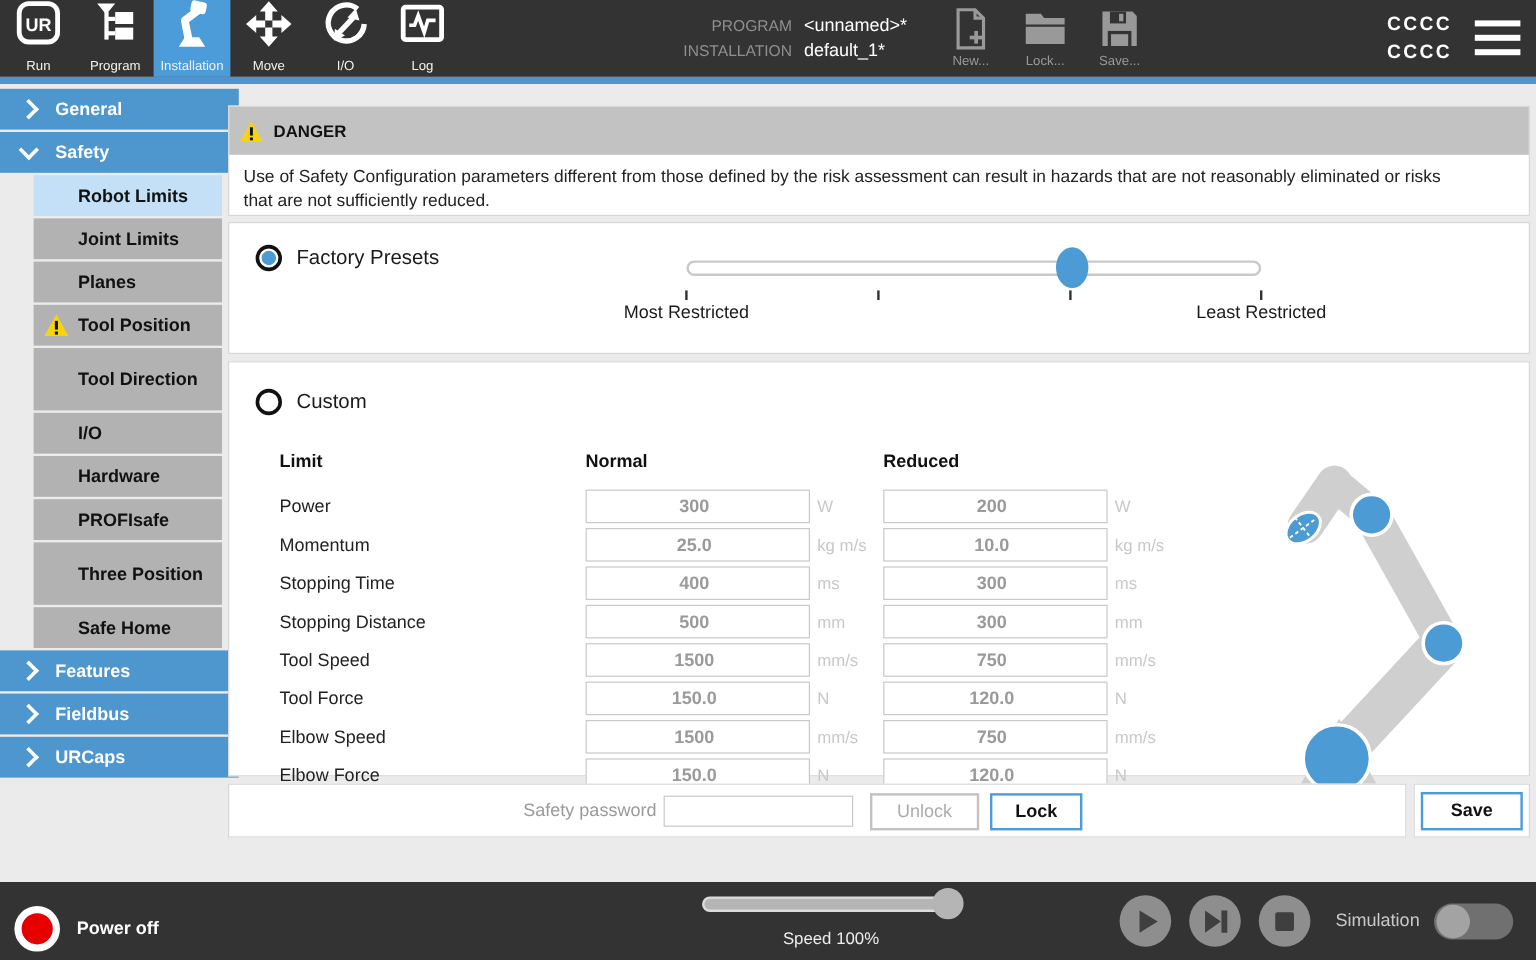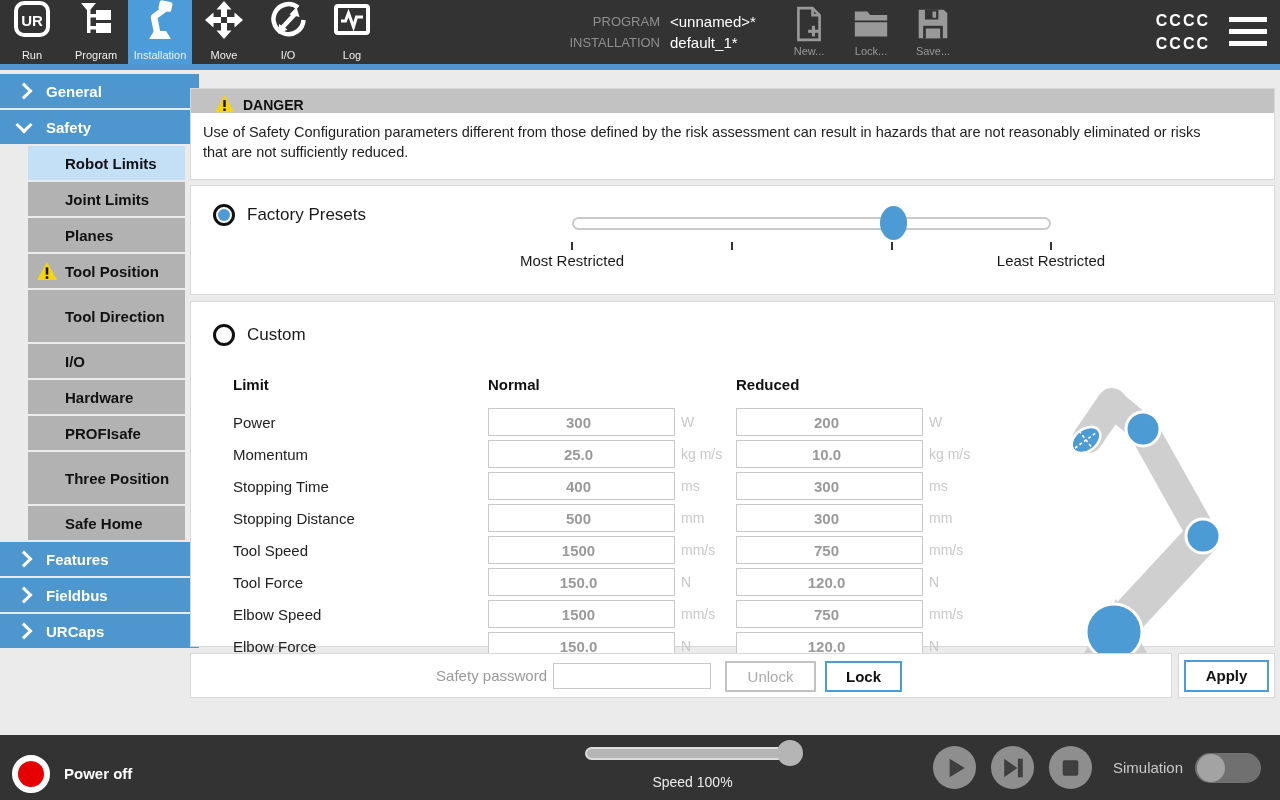--- a/index.html
+++ b/index.html
@@ -46,21 +46,21 @@
     position:relative;line-height:17px;cursor:pointer;}
   .side-item.selected{background:#C3E0F7;}
   .side-item.tall{height:52px;padding-right:6px;}
   .side-item .warn{position:absolute;left:8px;top:7px;}
 
   
   .main{flex:1;padding:18px 5px 0 0;box-sizing:border-box;}
   .panel{background:#fff;border:1px solid #D8D8D8;box-sizing:border-box;}
 
   .danger-panel{height:92px;margin-bottom:5px;}
-  .danger-bar{height:24px;background:#C2C2C2;display:flex;align-items:flex-end;padding-left:23px;}
+  .danger-bar{height:40px;background:#C2C2C2;display:flex;align-items:center;padding-left:8px;}
   .danger-title{font-weight:bold;font-size:14px;margin-left:8px;color:#111;}
   .danger-body{padding:9px 12px;font-size:14.5px;line-height:20px;color:#222;max-width:1000px;}
 
   .factory-panel{height:110px;margin-bottom:6px;position:relative;}
   .radio-row{position:absolute;display:flex;align-items:center;cursor:pointer;}
   .factory-panel .radio-row{left:22px;top:18px;}
   .radio{width:22px;height:22px;border:3px solid #111;border-radius:50%;background:#fff;
     box-sizing:border-box;display:flex;align-items:center;justify-content:center;flex:none;}
   .radio .dot{width:12px;height:12px;border-radius:50%;background:#4D9BD5;display:none;}
   .radio.checked .dot{display:block;}
@@ -422,21 +422,21 @@
       </section>
 
       <div class="bottom-row">
         <section class="panel password-bar">
           <span class="pw-label">Safety password</span>
           <input class="pw-input" type="password" value="" style="">
           <button class="btn btn-unlock">Unlock</button>
           <button class="btn btn-lock">Lock</button>
         </section>
         <section class="panel apply-panel">
-          <button class="btn btn-apply">Apply</button>
+          <button class="btn btn-apply">Save</button>
         </section>
       </div>
 
     </main>
   </div>
 
   <footer class="footer">
     <div class="power-wrap">
       <span class="power-light"></span>
       <span class="power-label">Power off</span>

